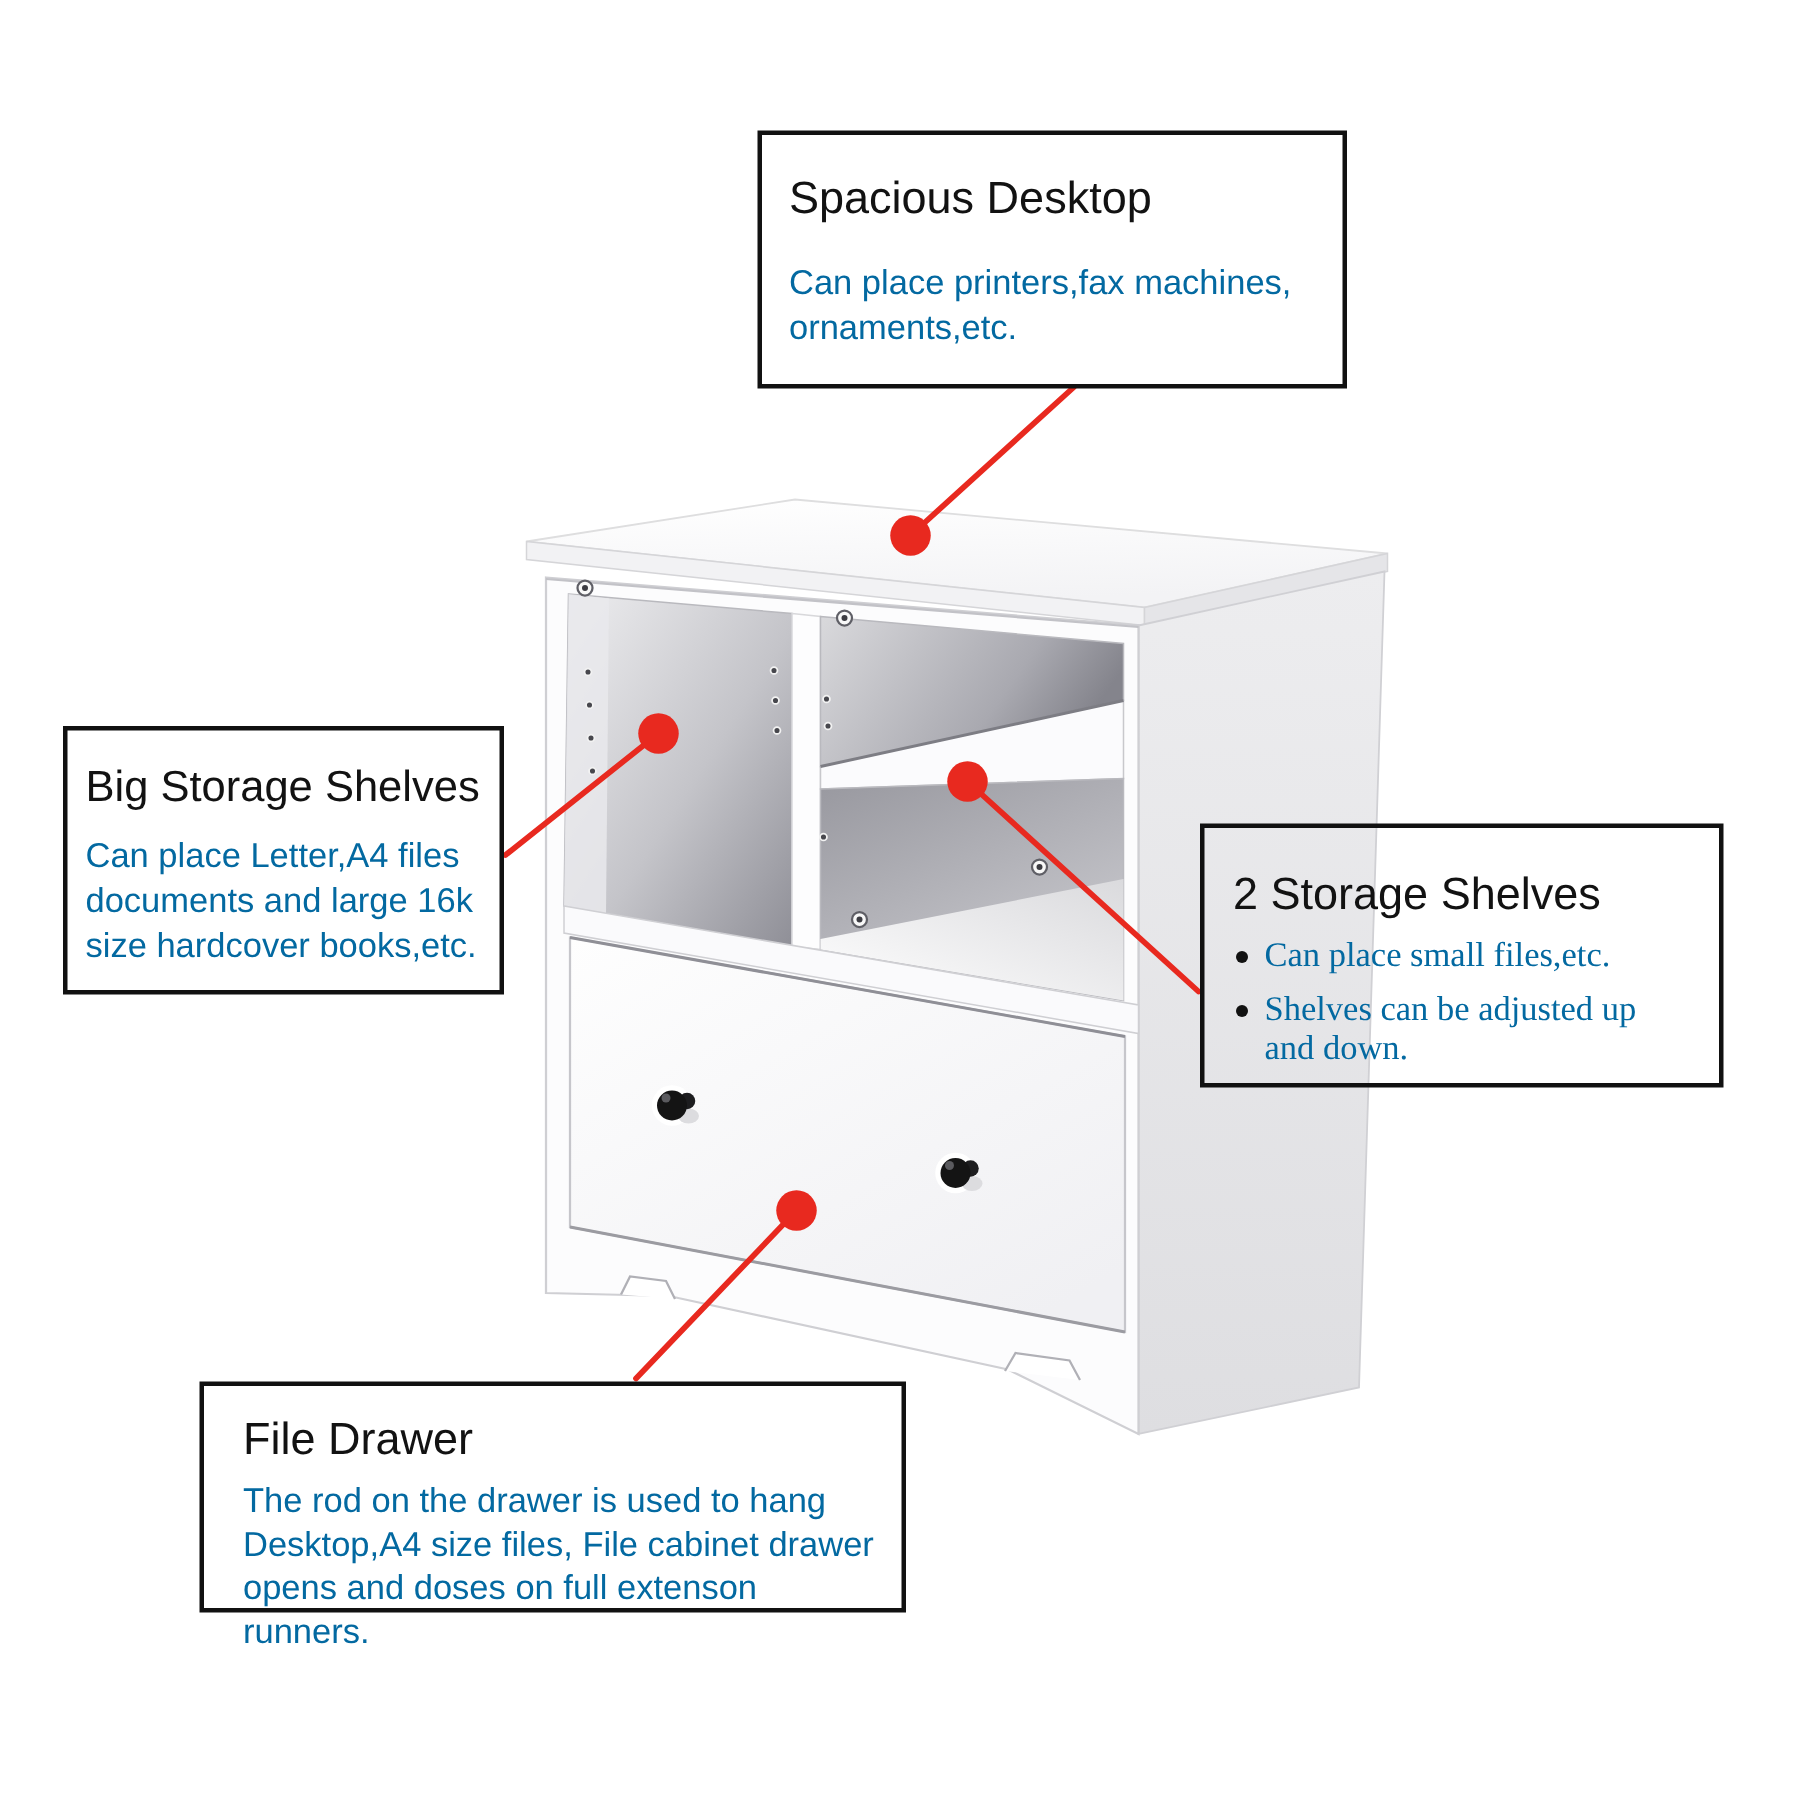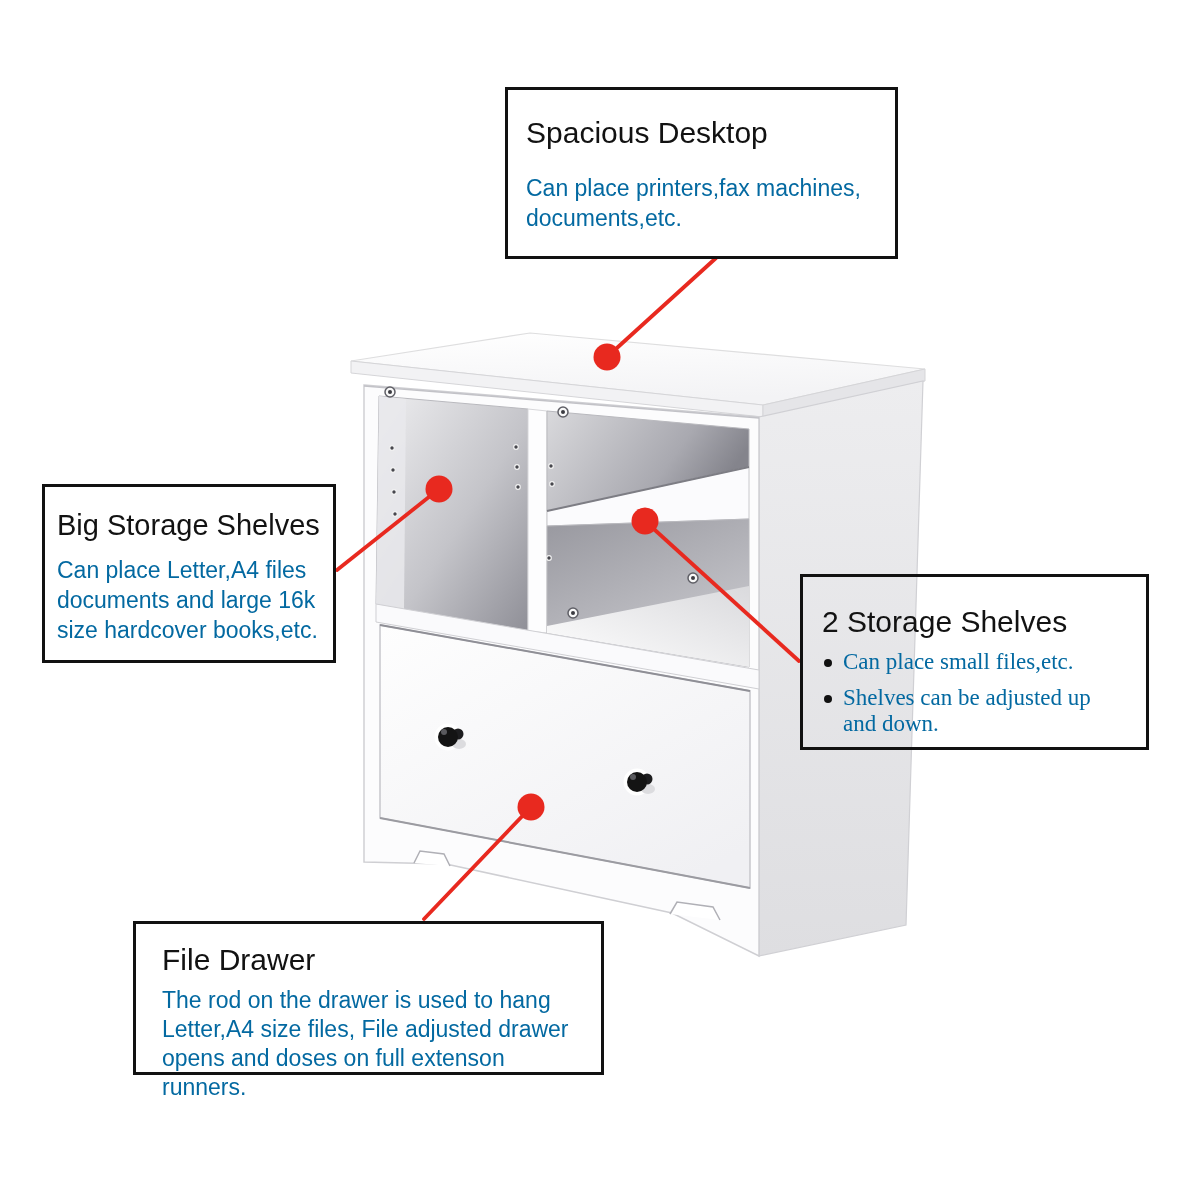--- a/index.html
+++ b/index.html
@@ -10,21 +10,21 @@
   .callout{position:absolute;border:3px solid #111;background:transparent;box-sizing:border-box;}
   .callout .title{font-size:30px;line-height:34px;white-space:nowrap;color:#121212;}
   .callout .line{font-size:23px;line-height:30px;white-space:nowrap;color:#0369a1;}
   .bullet-row{display:flex;align-items:flex-start;margin-top:10px;}
   .bullet-dot{width:8px;height:8px;border-radius:50%;background:#111;flex:0 0 8px;margin:10px 11px 0 2px;}
   .bullet-text .line{line-height:26px;font-family:Liberation Serif, serif;}
   #box-desktop{left:505px;top:87px;width:393px;height:172px;padding:26px 18px 12px 18px;}
   #box-desktop .title{margin-bottom:23px;}
   #box-big{left:42px;top:484px;width:294px;height:179px;padding:21px 12px 0 12px;}
   #box-big .title{font-size:29px;margin-bottom:13px;}
-  #box-two{left:800px;top:574px;width:349px;height:176px;padding:28px 10px 0 19px;}
+  #box-two{left:800px;top:549px;width:349px;height:176px;padding:28px 10px 0 19px;}
   #box-two .title{margin-bottom:8px;}
   #box-file{left:133px;top:921px;width:471px;height:154px;padding:19px 10px 0 26px;}
   #box-file .title{margin-bottom:9px;}
   #box-file .line{line-height:29px;}
 </style>
 </head>
 <body>
 
 <div id="stage">
 
@@ -143,21 +143,21 @@
 
     <circle cx="607" cy="357" r="13.5" fill="#e8291f"></circle>
     <circle cx="439" cy="489" r="13.5" fill="#e8291f"></circle>
     <circle cx="645" cy="521" r="13.5" fill="#e8291f"></circle>
     <circle cx="531" cy="807" r="13.5" fill="#e8291f"></circle>
   </svg>
 
   <div class="callout" id="box-desktop">
     <div class="title">Spacious Desktop</div>
     <div class="line">Can place printers,fax machines,</div>
-    <div class="line">documents,etc.</div>
+    <div class="line">ornaments,etc.</div>
   </div>
 
   <div class="callout" id="box-big">
     <div class="title">Big Storage Shelves</div>
     <div class="line">Can place Letter,A4 files</div>
     <div class="line">documents and large 16k</div>
     <div class="line">size hardcover books,etc.</div>
   </div>
 
   <div class="callout" id="box-two">
@@ -173,18 +173,18 @@
       <div class="bullet-text">
         <div class="line">Shelves can be adjusted up</div>
         <div class="line">and down.</div>
       </div>
     </div>
   </div>
 
   <div class="callout" id="box-file">
     <div class="title">File Drawer</div>
     <div class="line">The rod on the drawer is used to hang</div>
-    <div class="line">Letter,A4 size files, File adjusted drawer</div>
+    <div class="line">Desktop,A4 size files, File cabinet drawer</div>
     <div class="line">opens and doses on full extenson</div>
     <div class="line">runners.</div>
   </div>
 
 </div>
 
 </body></html>

